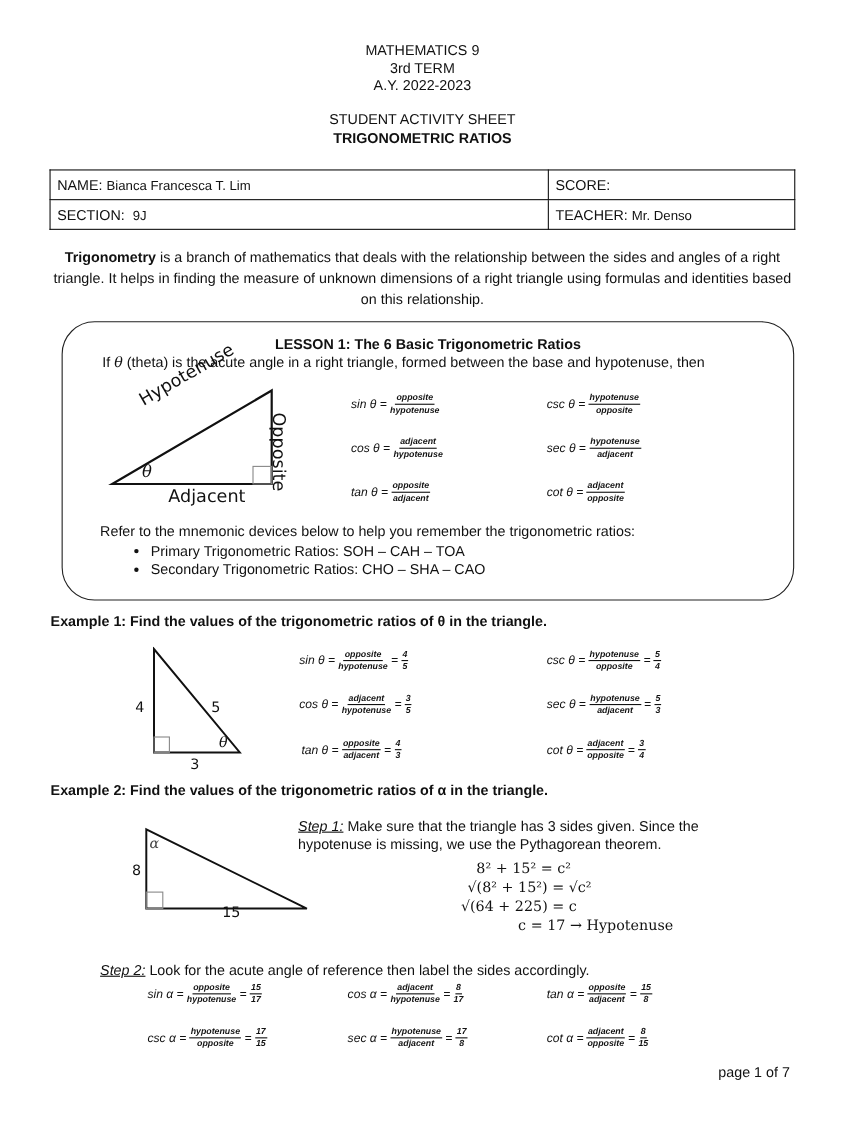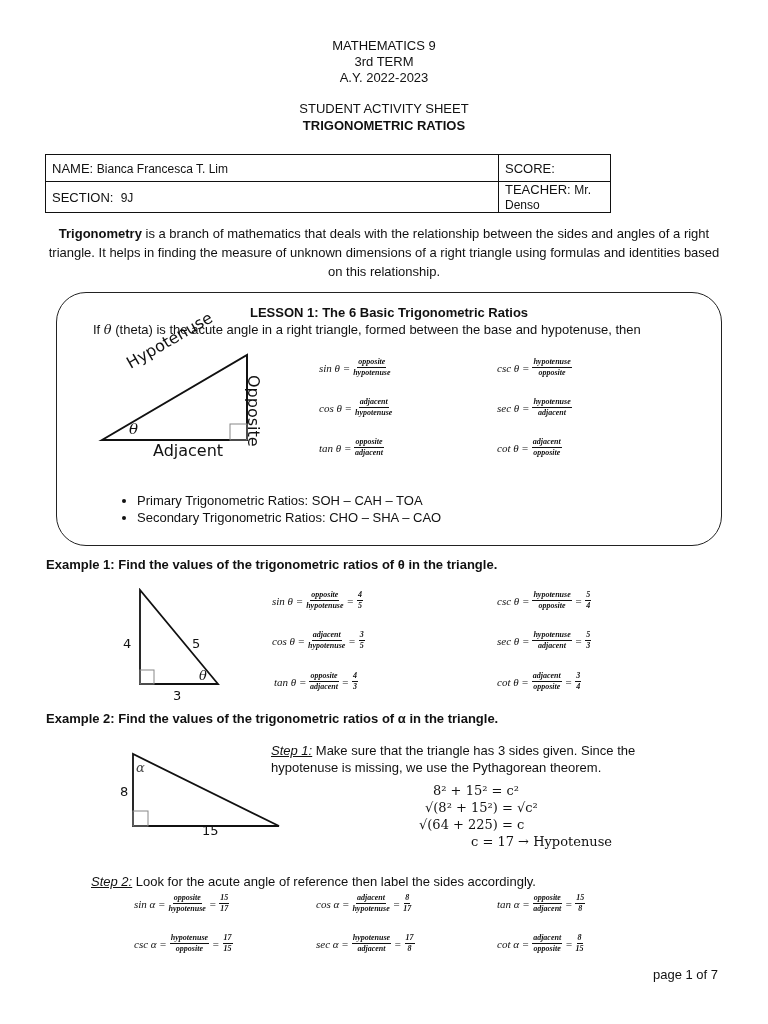--- a/index.html
+++ b/index.html
@@ -2,28 +2,28 @@
 <html><head>
 <meta charset="utf-8">
 <style>
   html, body { margin:0; padding:0; background:#fff; }
   body { width:768px; height:1024px; position:relative; overflow:hidden;
          font-family:"Liberation Sans", sans-serif; color:#111; }
   .abs { position:absolute; }
   .center { text-align:center; left:0; width:768px; }
   .hdr { font-size:13px; line-height:16px; }
   .title { font-size:13px; font-weight:bold; }
-  table.info { position:absolute; left:45px; top:154px; width:566px; border-collapse:collapse; }
+  table.info { position:absolute; left:45px; top:154px; width:678px; border-collapse:collapse; }
   table.info td { border:1.5px solid #111; height:26px; font-size:13px; padding:0 6px; vertical-align:middle; }
   table.info .val { font-size:12px; }
   .intro { position:absolute; left:45px; width:678px; top:224px; text-align:center; font-size:13px; line-height:19px; }
   .lesson { position:absolute; left:56px; top:292px; width:664px; height:252px;
             border:1.5px solid #222; border-radius:30px; }
   .serif-it { font-family:"DejaVu Serif", serif; font-style:italic; }
-  .eq { position:absolute; font-family:Liberation Serif, serif; font-style:italic; font-size:11px;
+  .eq { position:absolute; font-family:Liberation Sans, sans-serif; font-style:italic; font-size:11px;
         display:flex; align-items:center; gap:3px; white-space:nowrap; }
   .frac { display:inline-flex; flex-direction:column; align-items:center; font-size:8px; line-height:10px; font-weight:bold; }
   .frac .num { border-bottom:1px solid #111; padding:0 1px; }
   .bold { font-weight:bold; }
   .ex-title { position:absolute; left:46px; font-size:13px; font-weight:bold; }
   ul.mn { margin:0; padding-left:48px; }
   ul.mn li { font-size:13px; line-height:17px;margin-left:16px; }
 </style>
 </head>
 <body>
@@ -110,20 +110,21 @@
       </span>
     </div>
   <div class="eq" style="left:440px;top:144px">
       <span>cot θ =</span>
       <span class="frac">
         <span class="num">adjacent</span>
         <span>opposite</span>
       </span>
     </div>
 
+  <div class="abs" style="left:34px;top:182px;font-size:13px;white-space:nowrap">Refer to the mnemonic devices below to help you remember the trigonometric ratios:</div>
   <ul class="mn abs" style="left:16px;top:199px">
     <li>Primary Trigonometric Ratios: SOH – CAH – TOA</li>
     <li>Secondary Trigonometric Ratios: CHO – SHA – CAO</li>
   </ul>
 </div>
 
 <div class="ex-title" style="top:557px">Example 1: Find the values of the trigonometric ratios of θ in the triangle.</div>
 <svg class="abs" style="left:130px;top:588px" width="100" height="100">
   <polygon points="10,2 10,96 88,96" fill="none" stroke="#111" stroke-width="1.8"></polygon>
   <rect x="10" y="82" width="14" height="14" fill="none" stroke="#888" stroke-width="1"></rect>

